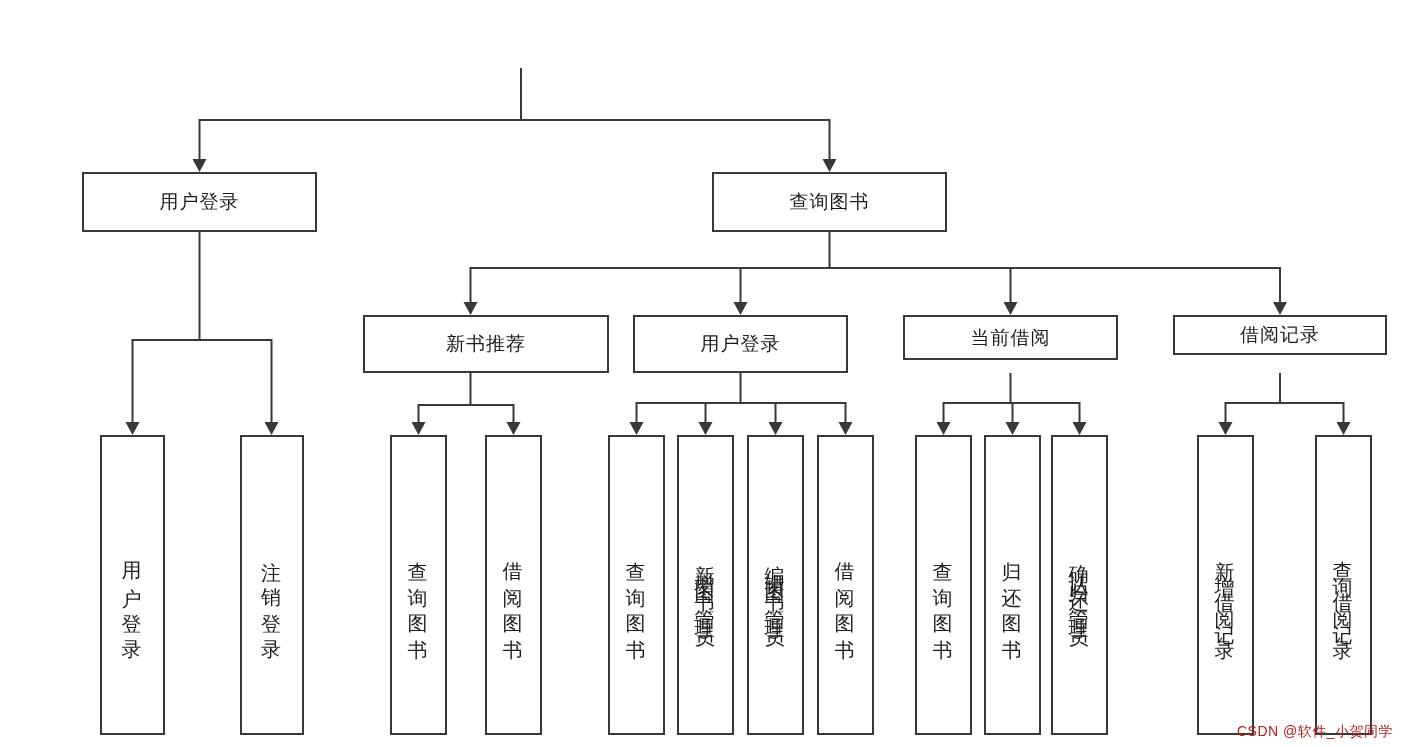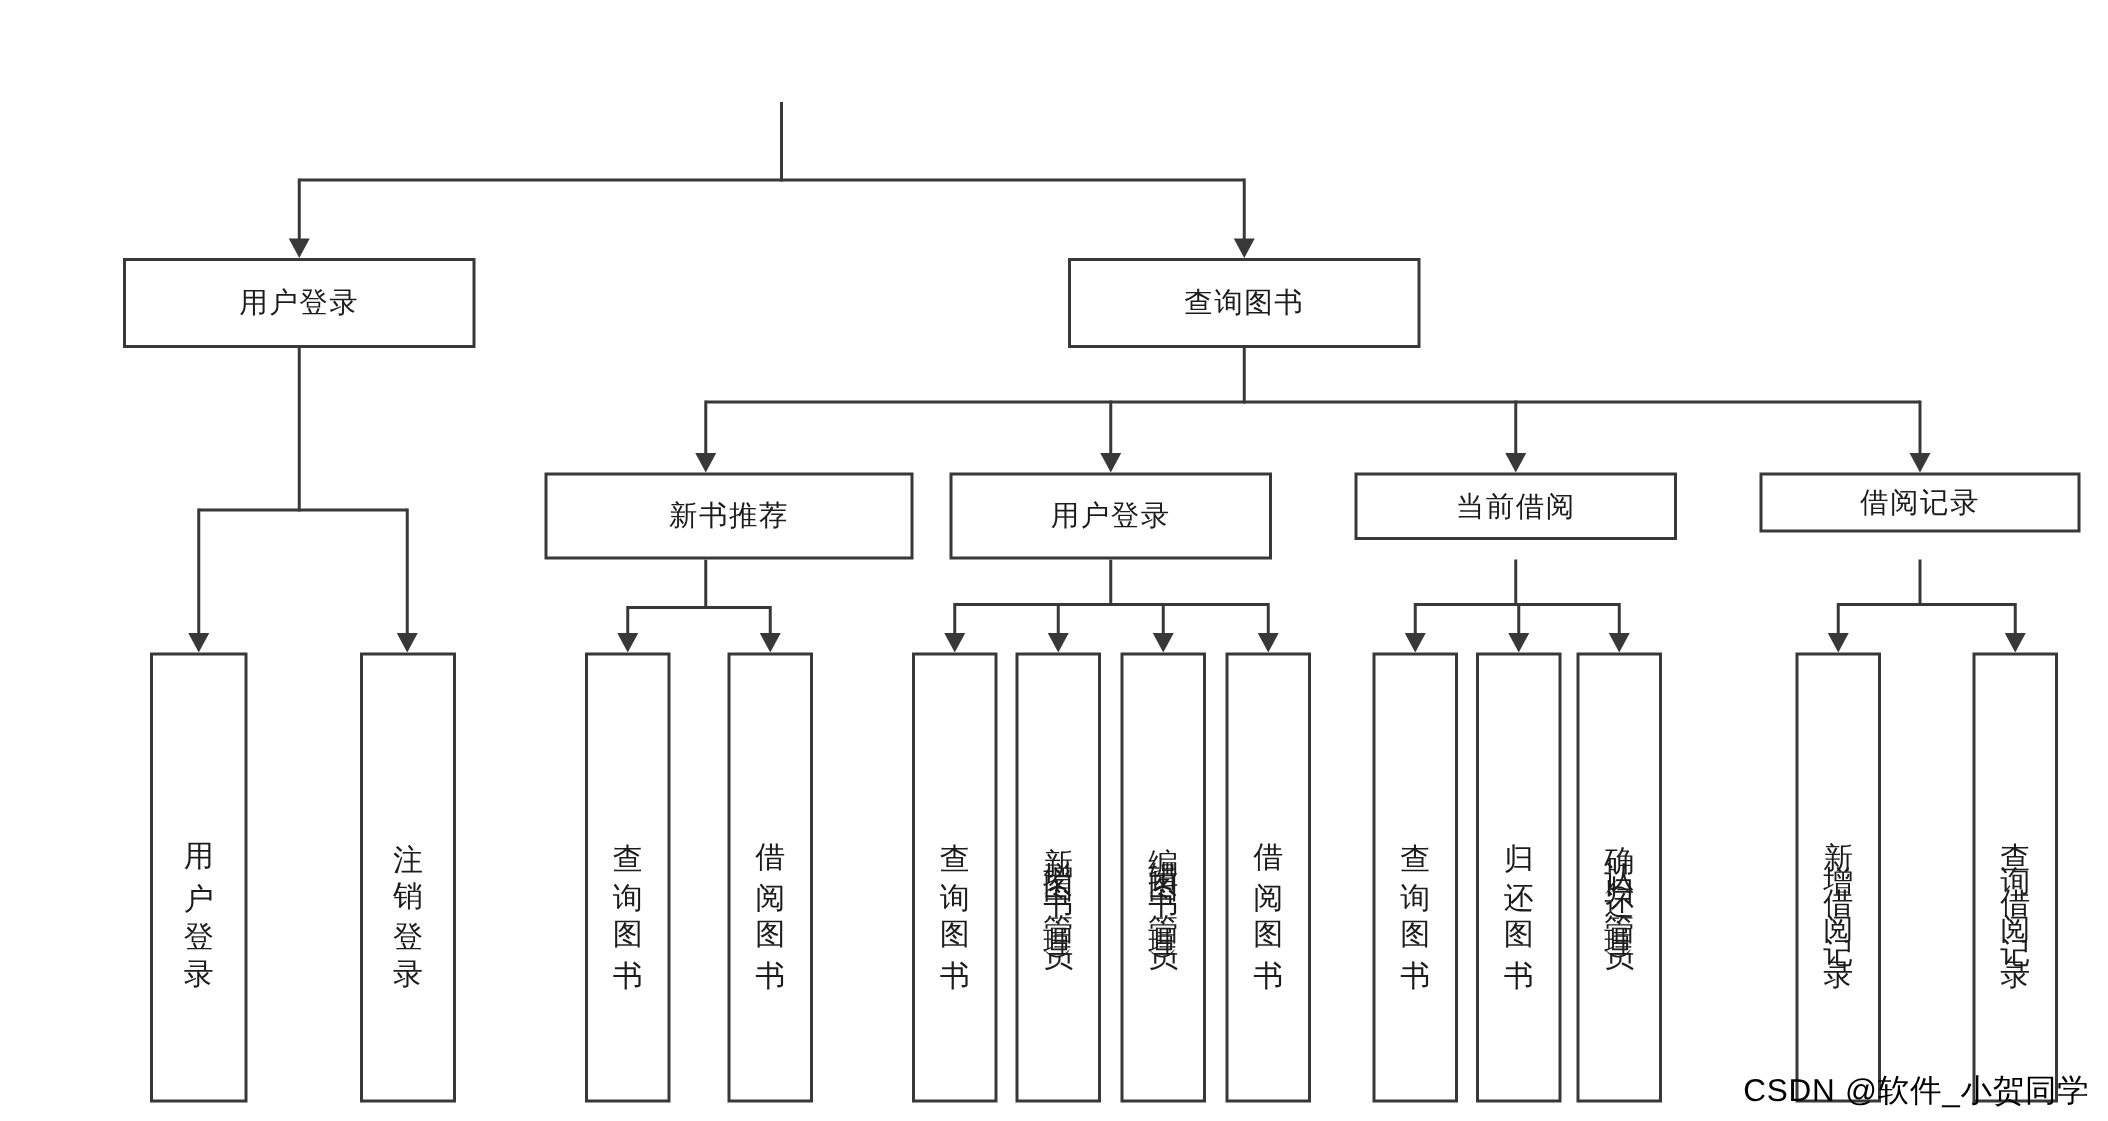--- a/index.html
+++ b/index.html
@@ -36,22 +36,22 @@
     font-size: 20px;
     color: #1c1c1c;
   }
   .sp-lg { letter-spacing: 26px; margin-bottom: -26px; }
   .sp-md { letter-spacing: 16px; margin-bottom: -16px; }
   .sp-sm { letter-spacing: 9px;  margin-bottom: -9px; }
   .watermark {
     position: absolute;
     right: 12px;
     bottom: 6px;
-    color: #000000;
-    font-size: 21px;
+    color: #b91c1c;
+    font-size: 14px;
     letter-spacing: 0.5px;
     white-space: nowrap;
     text-align: right;
   }
 </style>
 </head>
 <body>
 
 <div class="stage">
 

